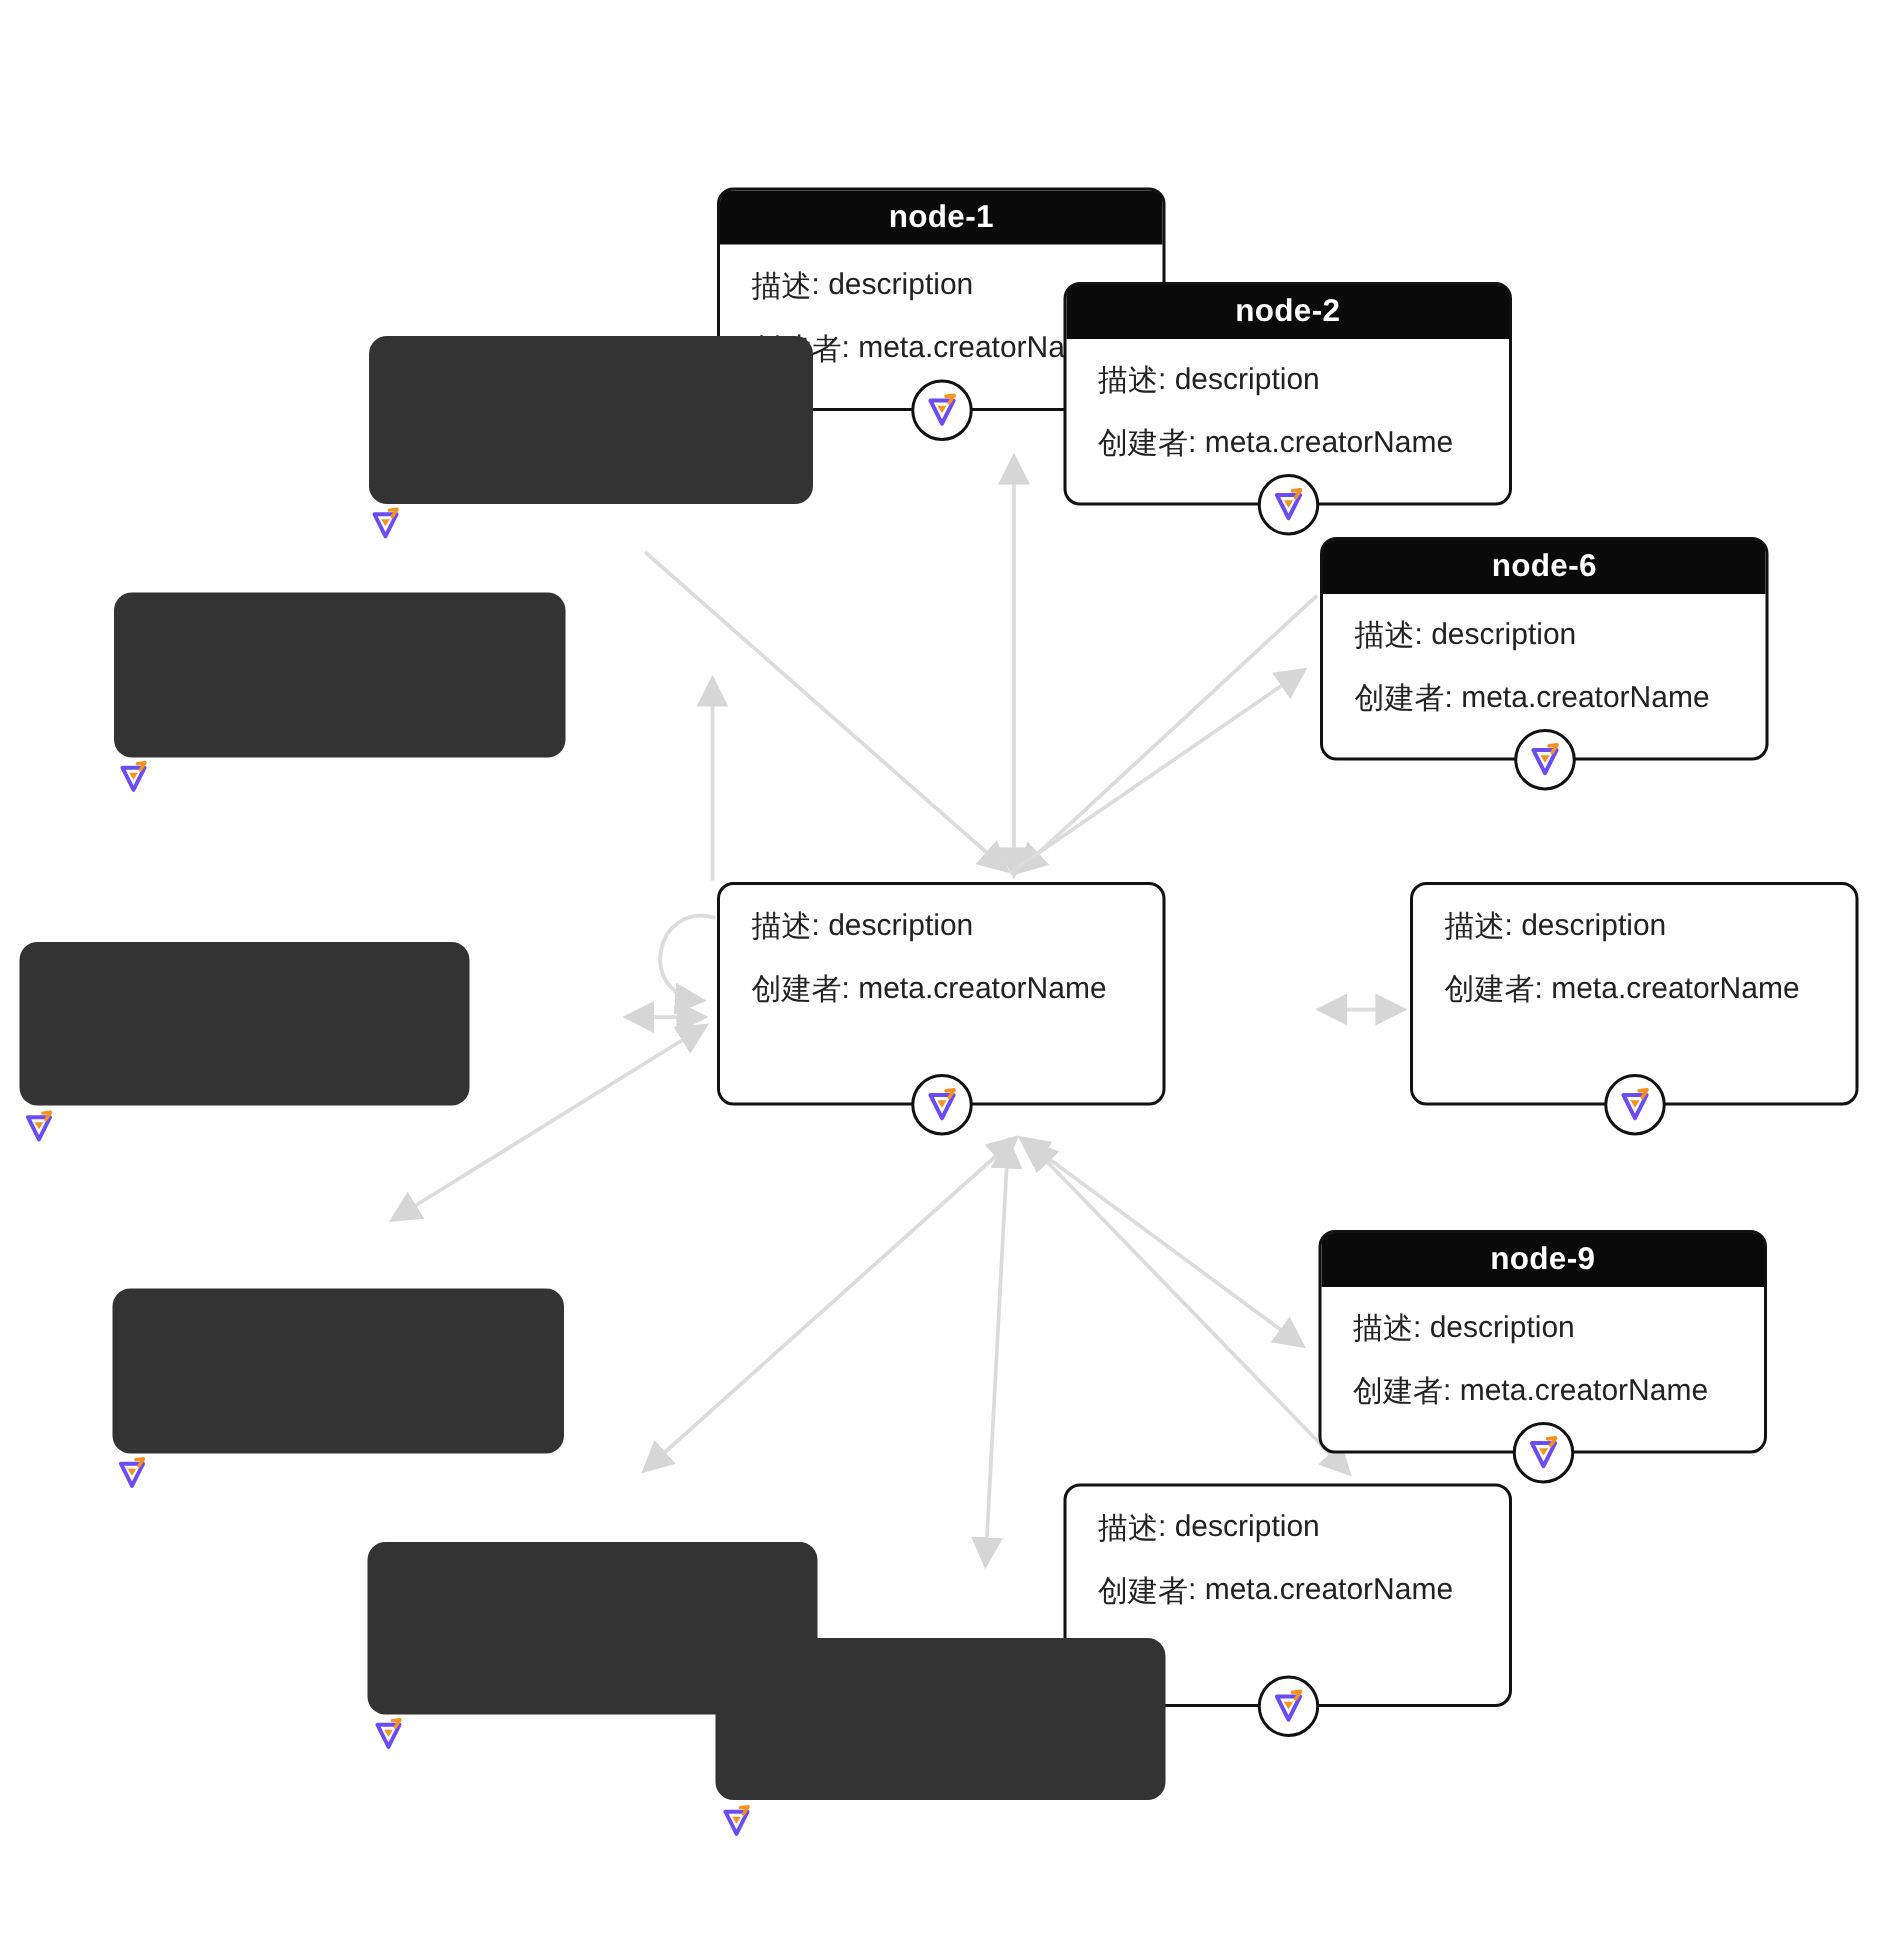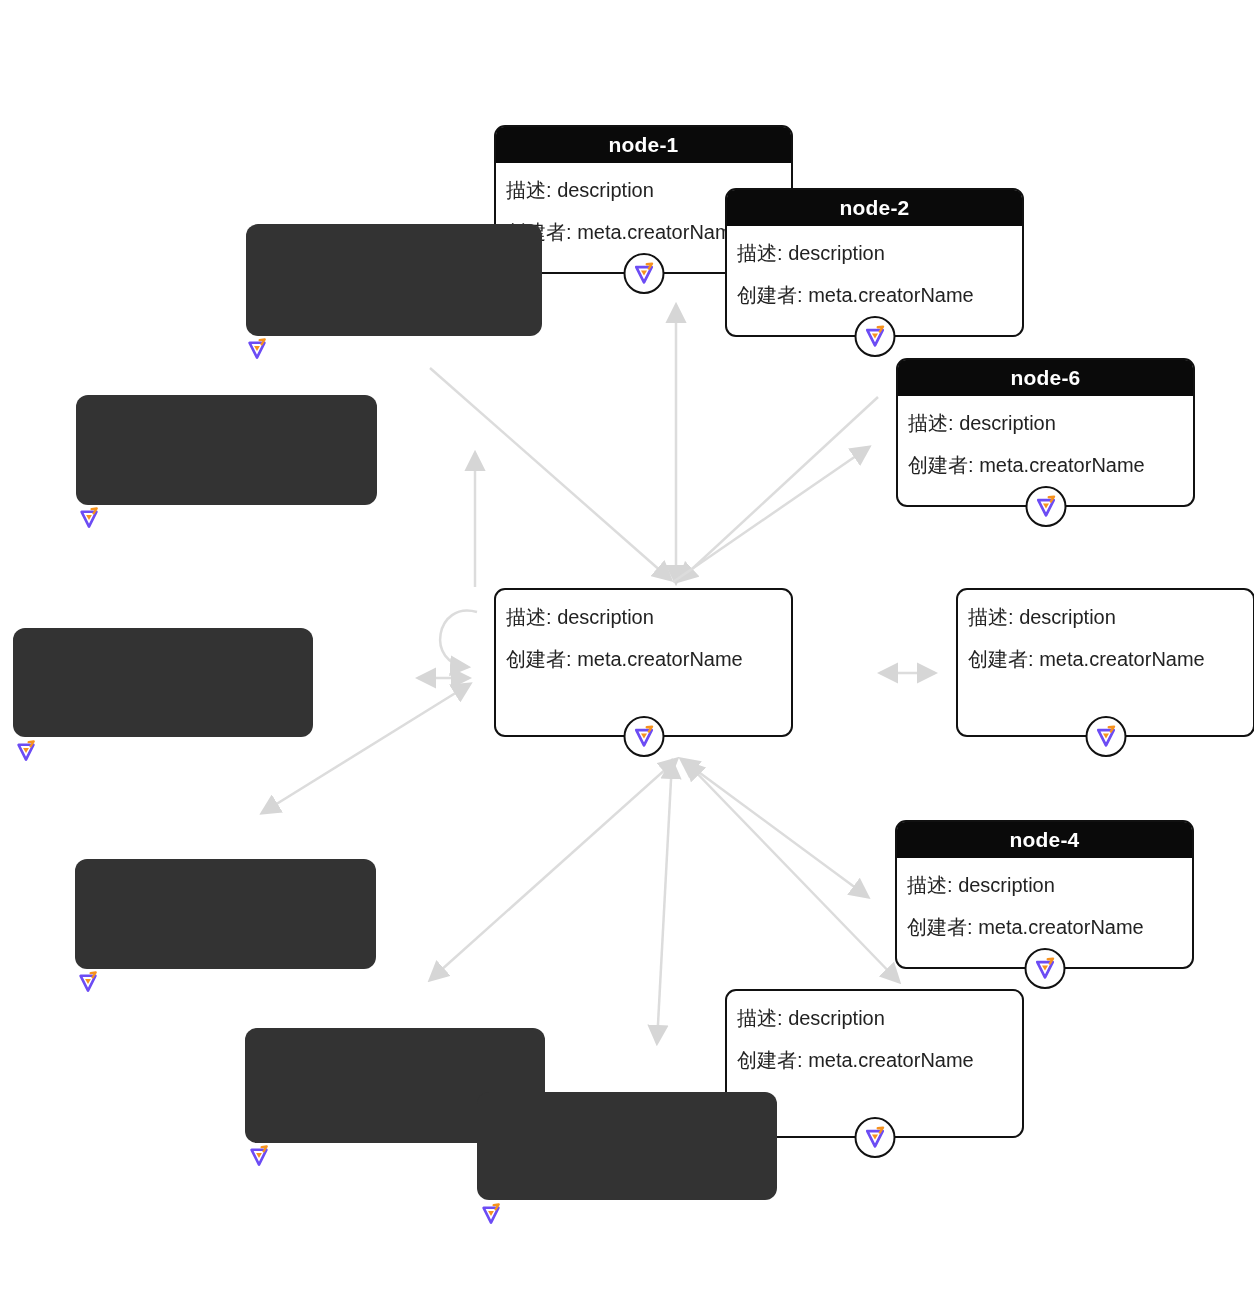--- a/index.html
+++ b/index.html
@@ -3,28 +3,28 @@
 <meta charset="utf-8">
 <style>
   html,body{margin:0;padding:0;background:#fff;}
   .canvas{
     position:relative;width:1254px;height:1302px;overflow:hidden;background:#ffffff;
     font-family:"Liberation Sans","DejaVu Sans",sans-serif;
   }
   .edges{position:absolute;left:0;top:0;width:1254px;height:1302px;}
   .card{
     position:absolute;width:299px;height:149px;background:#ffffff;
-    border:2px solid #111111;border-radius:11px;box-sizing:border-box;margin-left:16px;
+    border:2px solid #111111;border-radius:11px;box-sizing:border-box;
   }
   .card-header{
     height:36px;background:#0a0a0a;color:#ffffff;border-radius:8px 8px 0 0;
     display:flex;align-items:center;justify-content:center;
     font-weight:bold;font-size:21px;letter-spacing:0.2px;
   }
-  .card-body{padding:6px 13px 0 10px;font-size:20px;color:#222222;}
+  .card-body{padding:6px 13px 0 21px;font-size:20px;color:#222222;}
   .card-row{height:42px;display:flex;align-items:center;white-space:pre;}
   .badge{
     position:absolute;left:50%;bottom:-22px;transform:translateX(-50%);
     width:41px;height:41px;background:#ffffff;border:2.5px solid #111111;border-radius:50%;
     display:flex;align-items:center;justify-content:center;box-sizing:border-box;
   }
   .badge svg{width:25px;height:25px;}
   .skeleton{position:absolute;background:#333333;border-radius:12px;}
   .sk-logo{position:absolute;width:24px;height:24px;}
   
@@ -145,21 +145,21 @@
       <div class="card-row"><span>创建者</span><span>: </span><span>meta.creatorName</span></div>
     </div>
     <div class="badge">
         <svg viewBox="0 0 24 24">
           <use href="#lobe-logo"></use>
         </svg>
       </div>
   </div>
 
   <div class="card p-n5">
-    <div class="card-header">node-4</div>
+    <div class="card-header">node-9</div>
     <div class="card-body">
       <div class="card-row"><span>描述</span><span>: </span><span>description</span></div>
       <div class="card-row"><span>创建者</span><span>: </span><span>meta.creatorName</span></div>
     </div>
     <div class="badge">
         <svg viewBox="0 0 24 24">
           <use href="#lobe-logo"></use>
         </svg>
       </div>
   </div>

